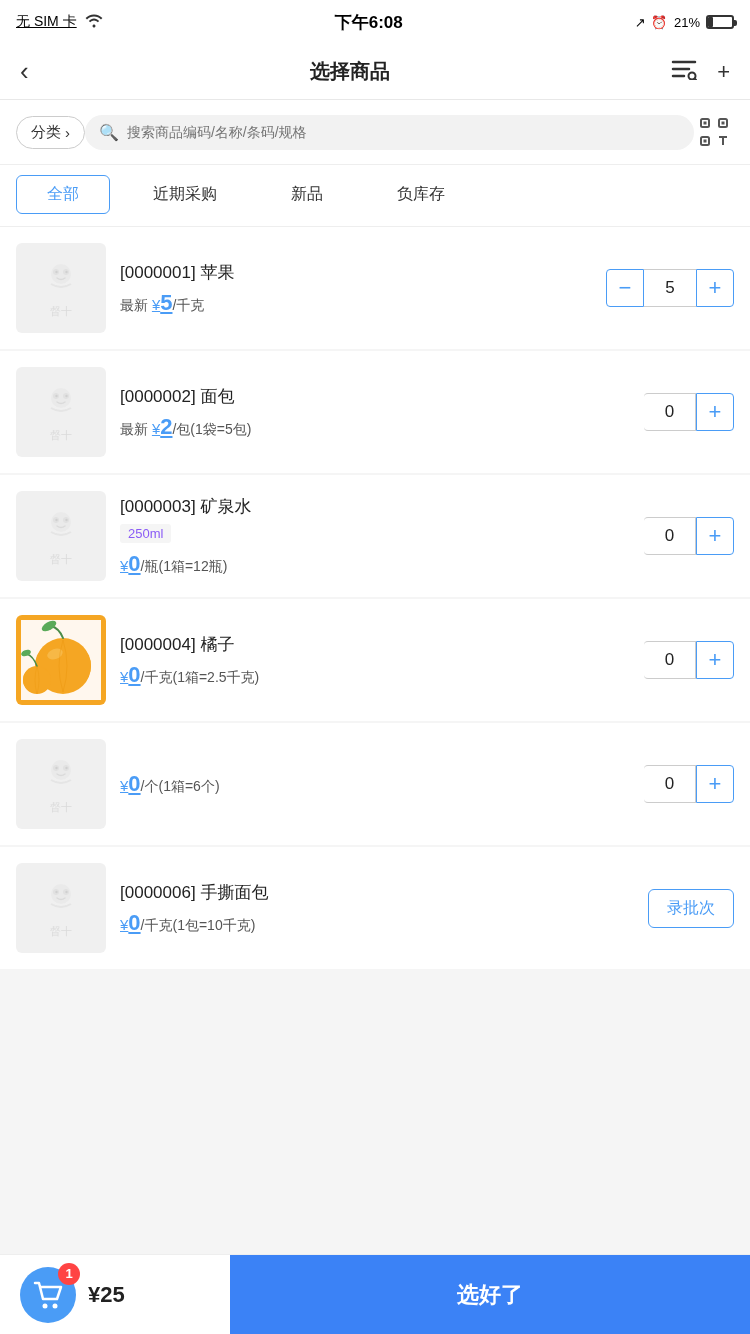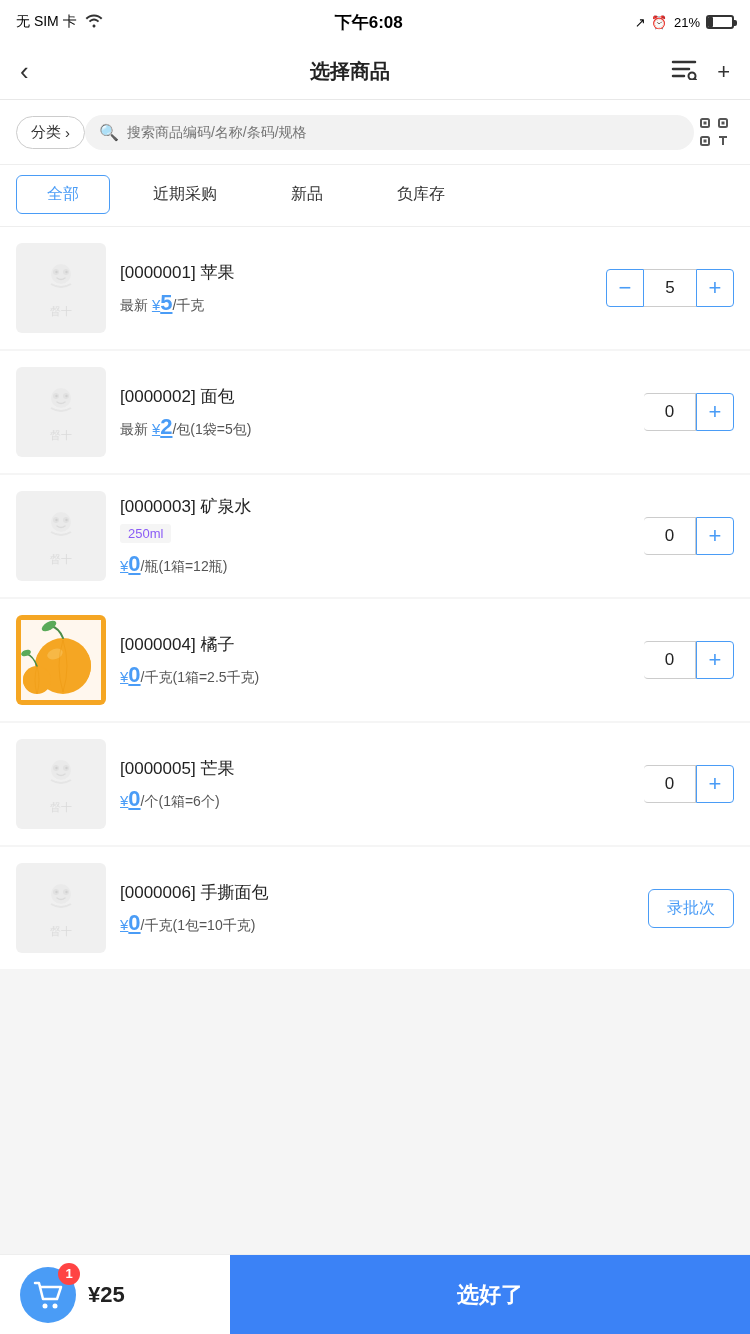--- a/index.html
+++ b/index.html
@@ -16,21 +16,21 @@
     .status-bar {
       background: #fff;
       height: 44px;
       display: flex;
       align-items: center;
       justify-content: space-between;
       padding: 0 16px;
       font-size: 15px;
       font-weight: 500;
     }
-    .status-left { display: flex; align-items: center; gap: 8px; font-size: 14px; }
+    .status-left { display: flex; align-items: center; gap: 8px; font-size: 14px; text-decoration: underline; }
     .status-center { font-size: 17px; font-weight: 600; }
     .status-right { display: flex; align-items: center; gap: 6px; font-size: 13px; }
     .battery-icon {
       width: 28px; height: 14px; border: 2px solid #333; border-radius: 3px;
       position: relative; display: inline-block;
     }
     .battery-icon::after {
       content: '';
       position: absolute;
       right: -5px; top: 3px;
@@ -533,23 +533,20 @@
           <circle cx="27" cy="14" r="3" fill="#aaa" opacity="0.6"></circle>
           <circle cx="17.5" cy="14" r="1.2" fill="#888"></circle>
           <circle cx="27.5" cy="14" r="1.2" fill="#888"></circle>
           <path d="M18 20 Q22 23 26 20" stroke="#aaa" stroke-width="1.5" fill="none" stroke-linecap="round"></path>
           <path d="M12 26 Q22 32 32 26" stroke="#ccc" stroke-width="2" fill="none"></path>
         </svg>
         <span class="owl-text">督十</span>
       </div>
     </div>
     <div class="product-info">
-      <div class="product-name">
-        [<span>0000005</span>] <span>芒果</span>
-      </div>
       <div class="product-price">
         <span class="yen-sign">¥</span><span class="price-amount">0</span><span class="price-unit">/个(1箱=6个)</span>
       </div>
     </div>
     <div class="qty-control">
       <input class="qty-input" type="text" value="0" style="border-radius: 4px 0px 0px 4px; border-right: 1.5px solid rgb(204, 204, 204);">
       <button class="qty-btn qty-plus" style="border-radius:0 4px 4px 0;">+</button>
     </div>
   </div>
 

